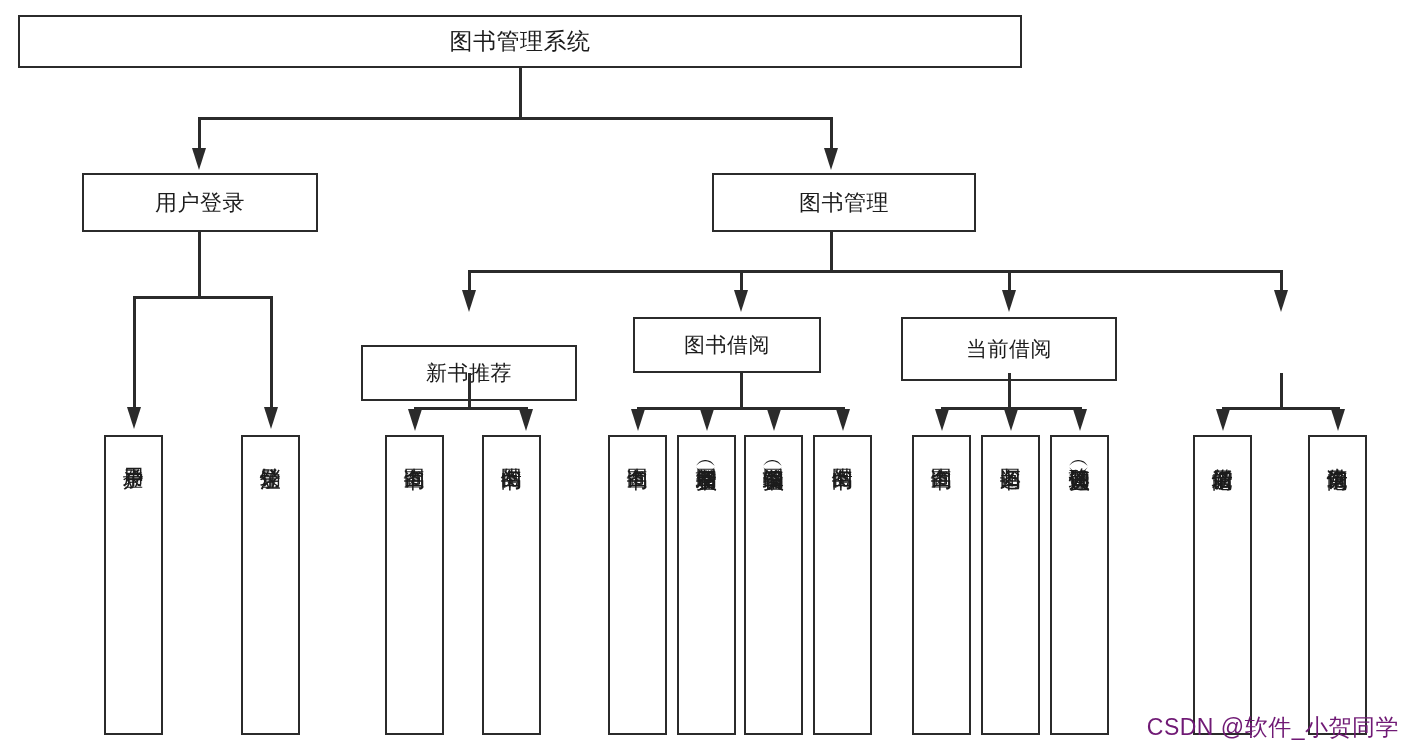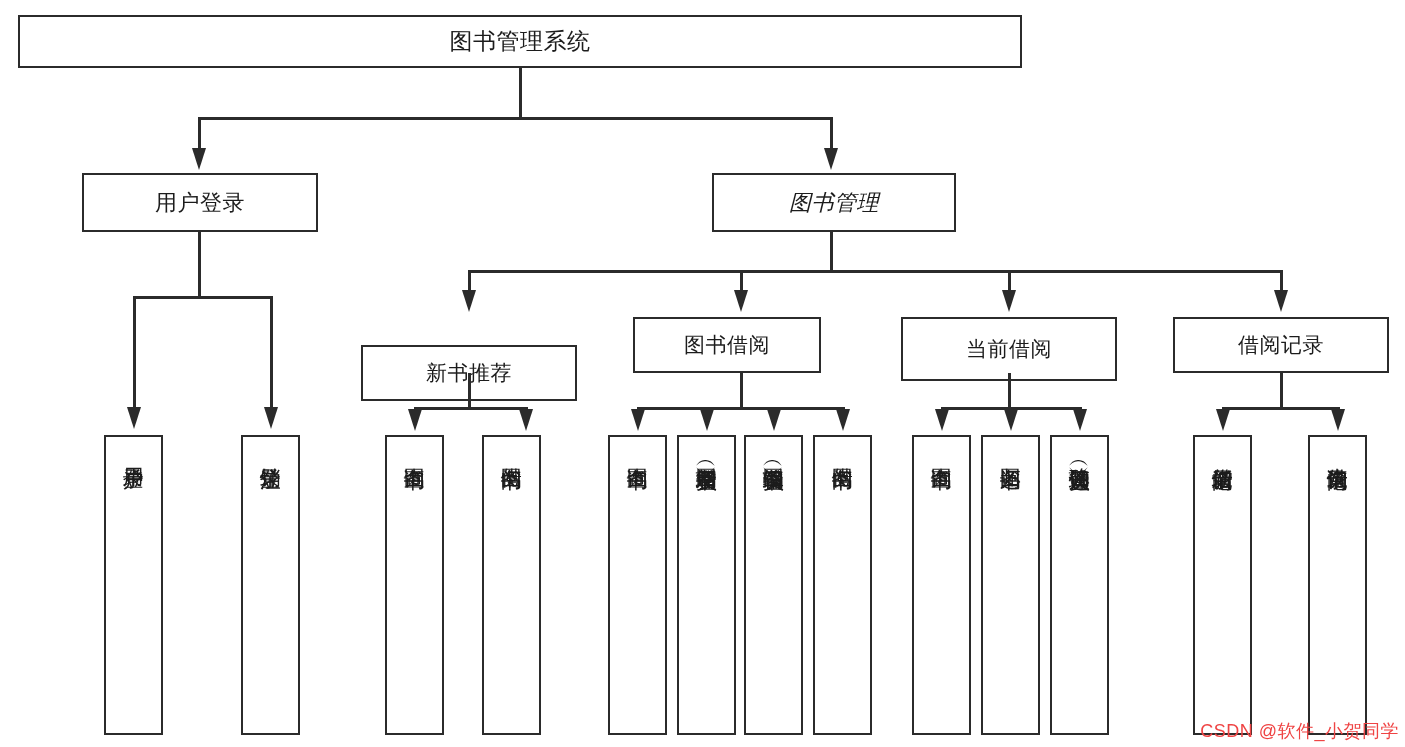--- a/index.html
+++ b/index.html
@@ -58,22 +58,22 @@
     width: 0;
     height: 0;
     border-left: 7.5px solid transparent;
     border-right: 7.5px solid transparent;
     border-top: 22px solid #2b2b2b;
   }
   .watermark {
     position: absolute;
     right: 6px;
     bottom: 4px;
-    font-size: 18px;
-    color: #ef4444;
+    font-size: 23px;
+    color: #701a75;
     letter-spacing: 0.5px;
     white-space: nowrap;
     margin-left: 24px;
   }
 </style>
 </head>
 <body>
 
 <div id="canvas">
 
@@ -84,21 +84,21 @@
   <div class="edge h" style="left:198px; top:117px; width:634px;"></div>
 
   <div class="edge v" style="left:198px; top:117px; height:33px;"></div>
   <div class="arrow" style="left:192px; top:148px;"></div>
 
   <div class="edge v" style="left:830px; top:117px; height:33px;"></div>
   <div class="arrow" style="left:824px; top:148px;"></div>
 
   <div class="node lvl1" style="left:82px; top:173px; width:236px; height:59px;">用户登录</div>
 
-  <div class="node lvl1" style="left:712px; top:173px; width:244px; height:59px;font-style:italic;">图书管理</div>
+  <div class="node lvl1" style="left:712px; top:173px; width:264px; height:59px;">图书管理</div>
 
   <div class="edge v" style="left:198px; top:232px; height:66px;"></div>
   <div class="edge h" style="left:133px; top:296px; width:137px;"></div>
   <div class="edge v" style="left:133px; top:296px; height:113px;"></div>
   <div class="arrow" style="left:127px; top:407px;"></div>
   <div class="edge v" style="left:270px; top:296px; height:113px;"></div>
   <div class="arrow" style="left:264px; top:407px;"></div>
 
   <div class="edge v" style="left:830px; top:232px; height:40px;"></div>
   <div class="edge h" style="left:468px; top:270px; width:814px;"></div>
@@ -110,21 +110,20 @@
   <div class="arrow" style="left:1002px; top:290px;"></div>
   <div class="edge v" style="left:1280px; top:270px; height:22px;"></div>
   <div class="arrow" style="left:1274px; top:290px;"></div>
 
   <div class="node lvl2" style="left:361px; top:317px; width:216px; height:56px;margin-top:28px;">新书推荐</div>
 
   <div class="node lvl2" style="left:633px; top:317px; width:188px; height:56px;">图书借阅</div>
 
   <div class="node lvl2" style="left:901px; top:317px; width:216px; height:64px;">当前借阅</div>
 
-  <div class="node lvl2" style="left:1173px; top:317px; width:216px; height:56px;">借阅记录</div>
 
   <div class="edge v" style="left:468px; top:373px; height:36px;"></div>
   <div class="edge h" style="left:414px; top:407px; width:113px;"></div>
   <div class="edge v" style="left:414px; top:407px; height:4px;"></div>
   <div class="arrow" style="left:408px; top:409px;"></div>
   <div class="edge v" style="left:525px; top:407px; height:4px;"></div>
   <div class="arrow" style="left:519px; top:409px;"></div>
 
   <div class="edge v" style="left:740px; top:373px; height:36px;"></div>
   <div class="edge h" style="left:637px; top:407px; width:207px;"></div>

